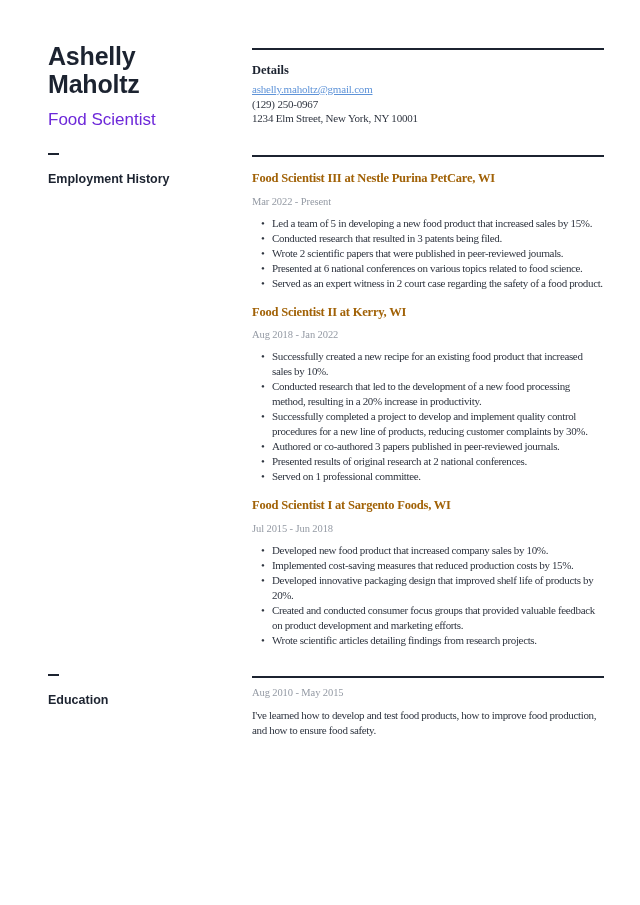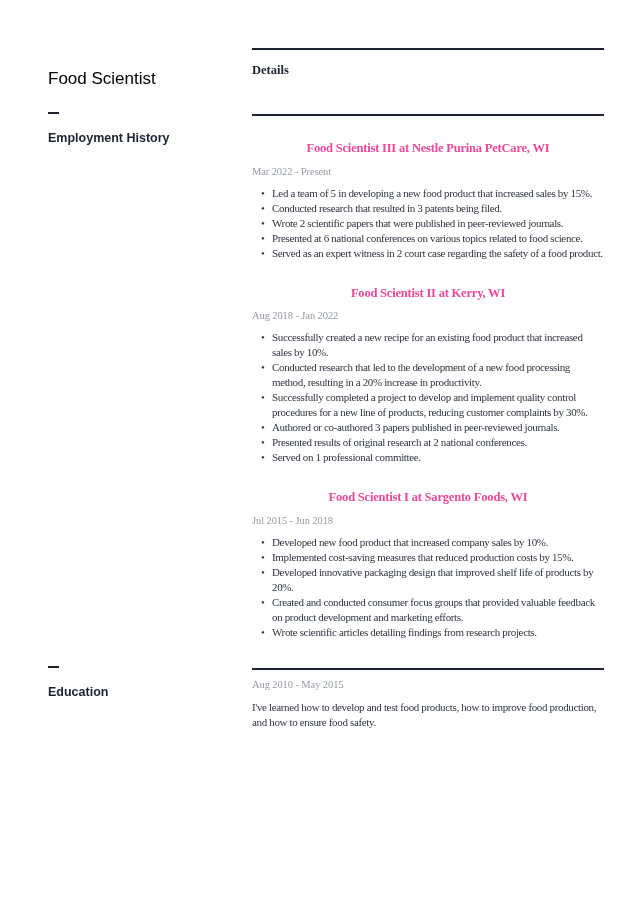--- a/index.html
+++ b/index.html
@@ -18,22 +18,22 @@
   .col-left { flex:0 0 204px; width:204px; }
   .col-right { flex:1 1 auto; min-width:0;font-family:Liberation Serif, serif; }
 
   
   .name {
     max-width:170px;
     font-size:25px; line-height:28px; font-weight:700;
     color:#1c2330; letter-spacing:-0.2px;
   }
   .job-subtitle {
-    margin-top:25px;
-    font-size:17px; line-height:23px; color:#000000;
+    margin-top:10px;
+    font-size:17px; line-height:23px; color:#6d28d9;
   }
 
   
   .rule { height:2px; background:#1c2330; margin-top:6px; }
   .rule-tight { height:2px; background:#1c2330; margin-top:2px; }
   .dash { width:11px; height:2px; background:#1c2330; }
 
   
   .details-heading {
     margin-top:13px;
@@ -48,23 +48,23 @@
     margin-top:16px;
     font-size:12.5px; font-weight:700; color:#1c2330; line-height:16px;
   }
   .section-row { margin-top:22px; }
   .edu-row { margin-top:26px; }
 
   
   .job { margin-bottom:12px; }
   .job:last-child { margin-bottom:0; }
   .job-title {
-    margin-top:24px;
-    font-size:12.5px; font-weight:700; color:#ec4899;
-    line-height:16.5px; letter-spacing:-0.2px;text-align:center;
+    margin-top:13px;
+    font-size:12.5px; font-weight:700; color:#a16207;
+    line-height:16.5px; letter-spacing:-0.2px;
   }
   .job-dates {
     margin-top:8px;
     font-size:10.5px; line-height:13px; color:#949aa4; letter-spacing:-0.1px;
   }
   ul.bullets {
     list-style:none;
     margin-top:8px;
     padding-left:20px;
     font-size:11px; line-height:15px; letter-spacing:-0.35px;
@@ -83,25 +83,33 @@
     font-size:11px; line-height:15px; letter-spacing:-0.35px; color:#2f3540;
   }
 </style>
 </head>
 <body>
 
 <div class="page">
 
   <div class="row">
     <div class="col-left">
+      <h1 class="name">Ashelly Maholtz</h1>
       <div class="job-subtitle">Food Scientist</div>
     </div>
     <div class="col-right">
       <div class="rule"></div>
       <div class="details-heading">Details</div>
+      <div class="detail-lines">
+        <div>
+          <a href="#" class="email-link">ashelly.maholtz@gmail.com</a>
+        </div>
+        <div class="detail-line">(129) 250-0967</div>
+        <div class="detail-line">1234 Elm Street, New York, NY 10001</div>
+      </div>
     </div>
   </div>
 
   <div class="row section-row">
     <div class="col-left">
       <div class="dash"></div>
       <div class="section-label">Employment History</div>
     </div>
     <div class="col-right">
       <div class="rule-tight"></div>

